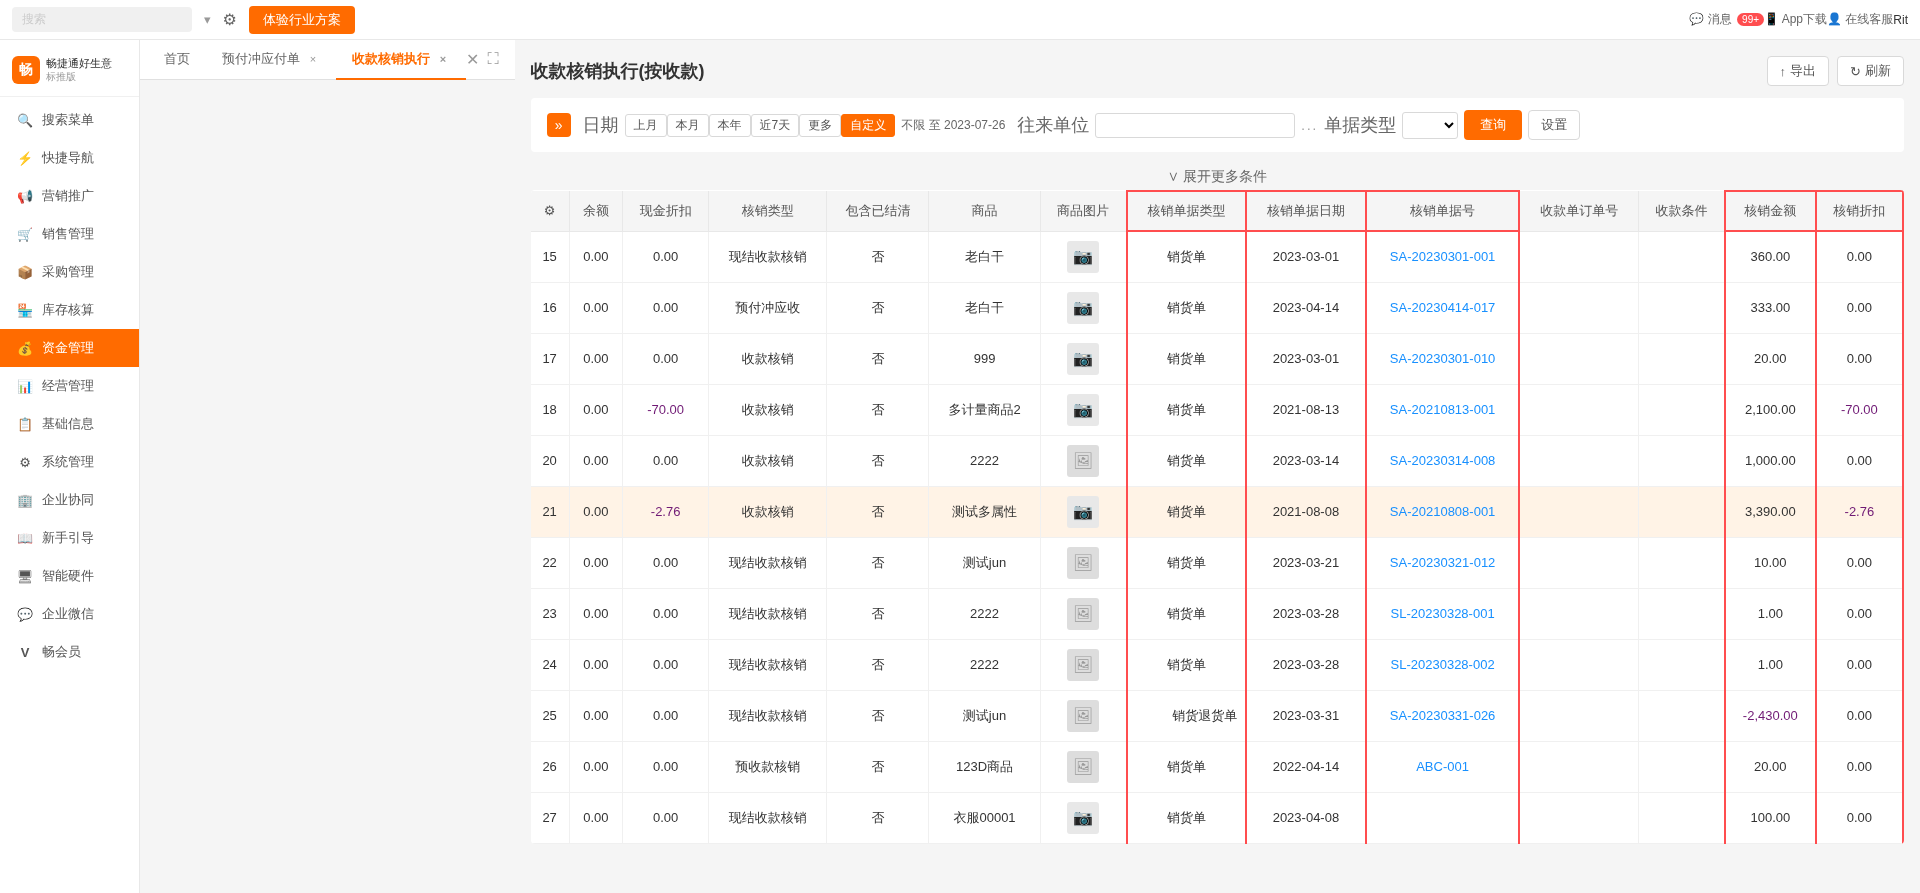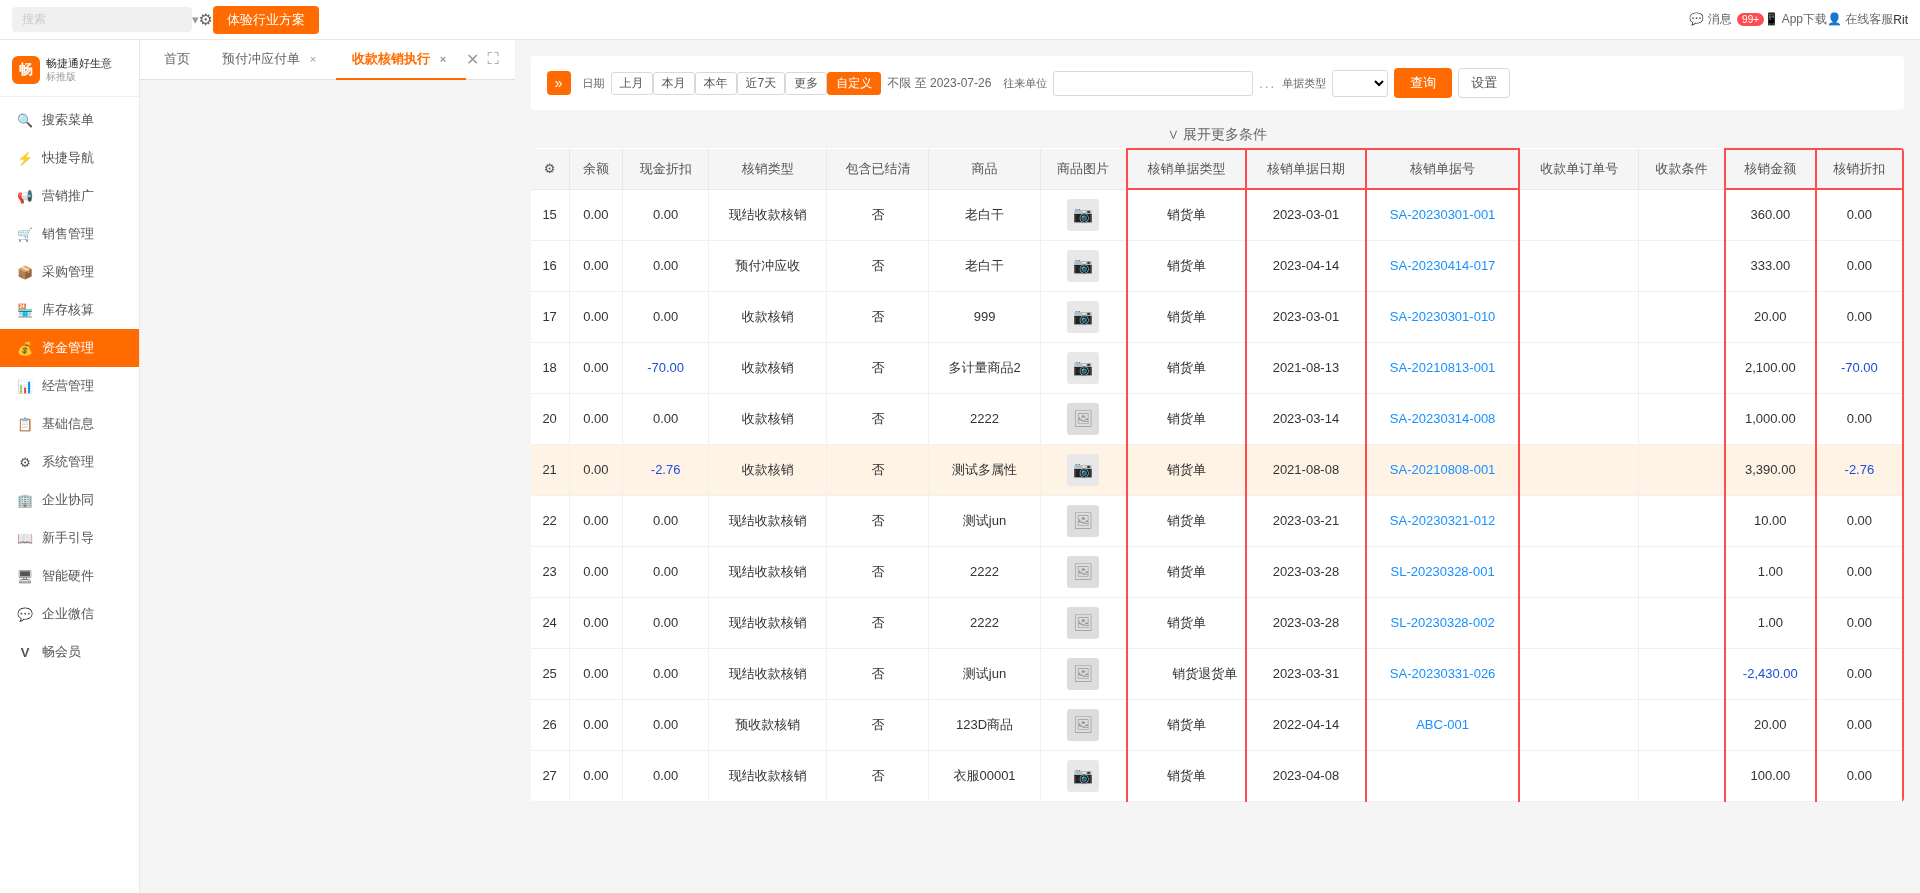--- a/index.html
+++ b/index.html
@@ -11,21 +11,21 @@
       background: #fff;
       border-bottom: 1px solid #e8e8e8;
       display: flex;
       align-items: center;
       padding: 0 12px;
       gap: 8px;
     }
     .top-bar-left {
       display: flex;
       align-items: center;
-      gap: 0;
+      gap: 12px;
       flex: 1;
     }
     .top-bar-search-area {
       background: #f0f0f0;
       border-radius: 4px;
       padding: 4px 10px;
       width: 180px;
       font-size: 12px;
       color: #999;
     }
@@ -203,21 +203,21 @@
       font-size: 14px;
       display: flex;
       align-items: center;
       justify-content: center;
     }
     .filter-group {
       display: flex;
       align-items: center;
       gap: 6px;
     }
-    .filter-label { color: #666; font-size: 11px; }
+    .filter-label { color: #666; font-size: 18px; }
     .filter-date-options { display: flex; gap: 0; align-items: center; }
     .date-btn {
       padding: 2px 8px;
       border: 1px solid #d9d9d9;
       border-radius: 3px;
       background: #fff;
       cursor: pointer;
       font-size: 12px;
       color: #555;
     }
@@ -307,21 +307,21 @@
       text-align: center;
       border-bottom: 1px solid #f0f0f0;
       border-right: 1px solid #f0f0f0;
       white-space: nowrap;
       color: #333;
     }
     td:last-child { border-right: none; }
     tr.highlighted td { background: #fff3e6; }
 
     .link-text { color: #1890ff; cursor: pointer; text-decoration: none; }
-    .negative { color: #1d4ed8; text-align: center; }
+    .negative { color: #701a75; text-align: center; }
 
     .img-placeholder {
       width: 32px;
       height: 32px;
       background: #e8e8e8;
       border-radius: 3px;
       display: inline-flex;
       align-items: center;
       justify-content: center;
       color: #999;
@@ -448,20 +448,33 @@
       </div>
       <div class="tab-bar-spacer"></div>
       <div class="tab-bar-actions">
         <span>✕</span>
         <span>⛶</span>
       </div>
     </div>
 
     <div class="page-content">
 
+      <div class="page-header">
+        <h2 class="page-title">收款核销执行(按收款)</h2>
+        <div class="page-actions">
+          <button class="action-btn">
+            <span>↑</span>
+            <span>导出</span>
+          </button>
+          <button class="action-btn">
+            <span>↻</span>
+            <span>刷新</span>
+          </button>
+        </div>
+      </div>
 
       <div class="filter-area">
         <button class="filter-expand-btn">»</button>
 
         <div class="filter-group">
           <span class="filter-label">日期</span>
           <div class="filter-date-options">
             <button class="date-btn">上月</button>
             <button class="date-btn">本月</button>
             <button class="date-btn">本年</button>

